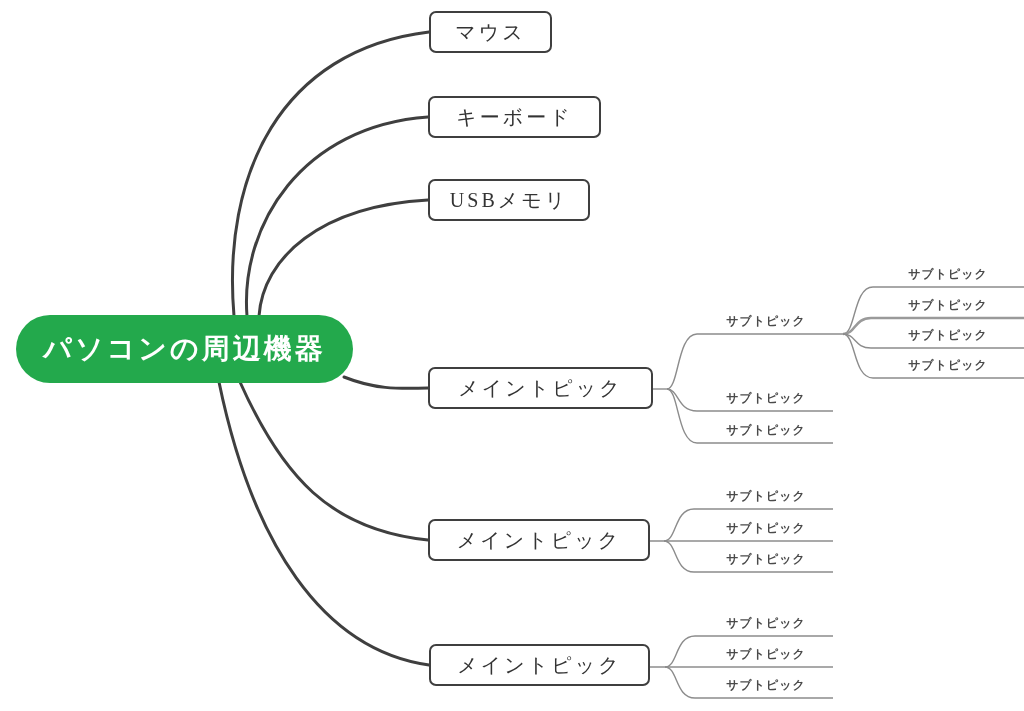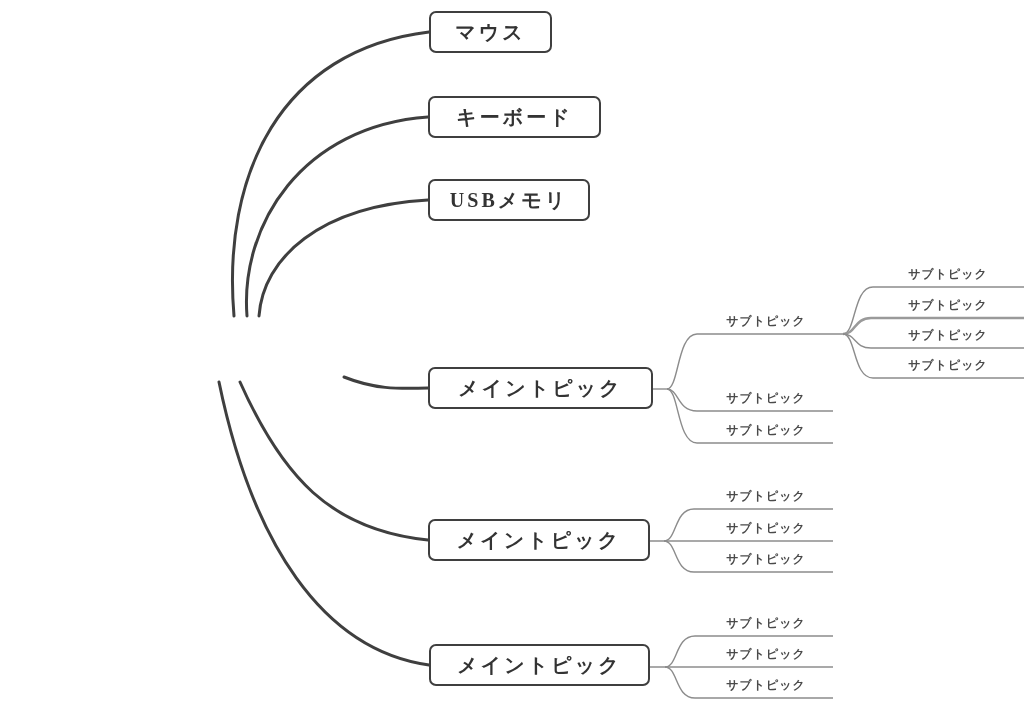--- a/index.html
+++ b/index.html
@@ -43,21 +43,21 @@
     font-size: 28px; font-weight: bold; letter-spacing: 3px;
     white-space: nowrap;
   }
   .box {
     position: absolute;
     box-sizing: border-box;
     background: var(--box-bg, #ffffff);
     border: 2.5px solid var(--box-border, #3f3f3f);
     border-radius: 7px;
     display: flex; align-items: center; justify-content: center;
-    font-size: 20px; font-weight: bold; letter-spacing: 3px;
+    font-size: 20px; font-weight: normal; letter-spacing: 3px;
     color: var(--box-text, #333333);
     white-space: nowrap;
   }
   #box-mouse    { left: 429px; top: 11px;  width: 123px; height: 42px; }
   #box-keyboard { left: 428px; top: 96px;  width: 173px; height: 42px; }
   #box-usb      { left: 428px; top: 179px; width: 162px; height: 42px; }
   #box-main1    { left: 428px; top: 367px; width: 225px; height: 42px; }
   #box-main2    { left: 428px; top: 519px; width: 222px; height: 42px; }
   #box-main3    { left: 429px; top: 644px; width: 221px; height: 42px; }
   .sub {
@@ -112,20 +112,21 @@
 
     <path class="wire" d="M 650 541 L 833 541"></path>
     <path class="wire" d="M 664 541 C 677 541 674 509 694 509 L 833 509"></path>
     <path class="wire" d="M 664 541 C 677 541 674 572 694 572 L 833 572"></path>
 
     <path class="wire" d="M 650 667 L 833 667"></path>
     <path class="wire" d="M 665 667 C 678 667 675 636 695 636 L 833 636"></path>
     <path class="wire" d="M 665 667 C 678 667 675 698 695 698 L 833 698"></path>
   </svg>
 
+  <div class="central">パソコンの周辺機器</div>
 
   <div class="box" id="box-mouse">マウス</div>
   <div class="box" id="box-usb">USBメモリ</div>
   <div class="box" id="box-keyboard">キーボード</div>
   <div class="box" id="box-main1">メイントピック</div>
   <div class="box" id="box-main2">メイントピック</div>
   <div class="box" id="box-main3">メイントピック</div>
 
   <div class="sub" id="sub-m1a">サブトピック</div>
   <div class="sub" id="sub-m1b">サブトピック</div>

